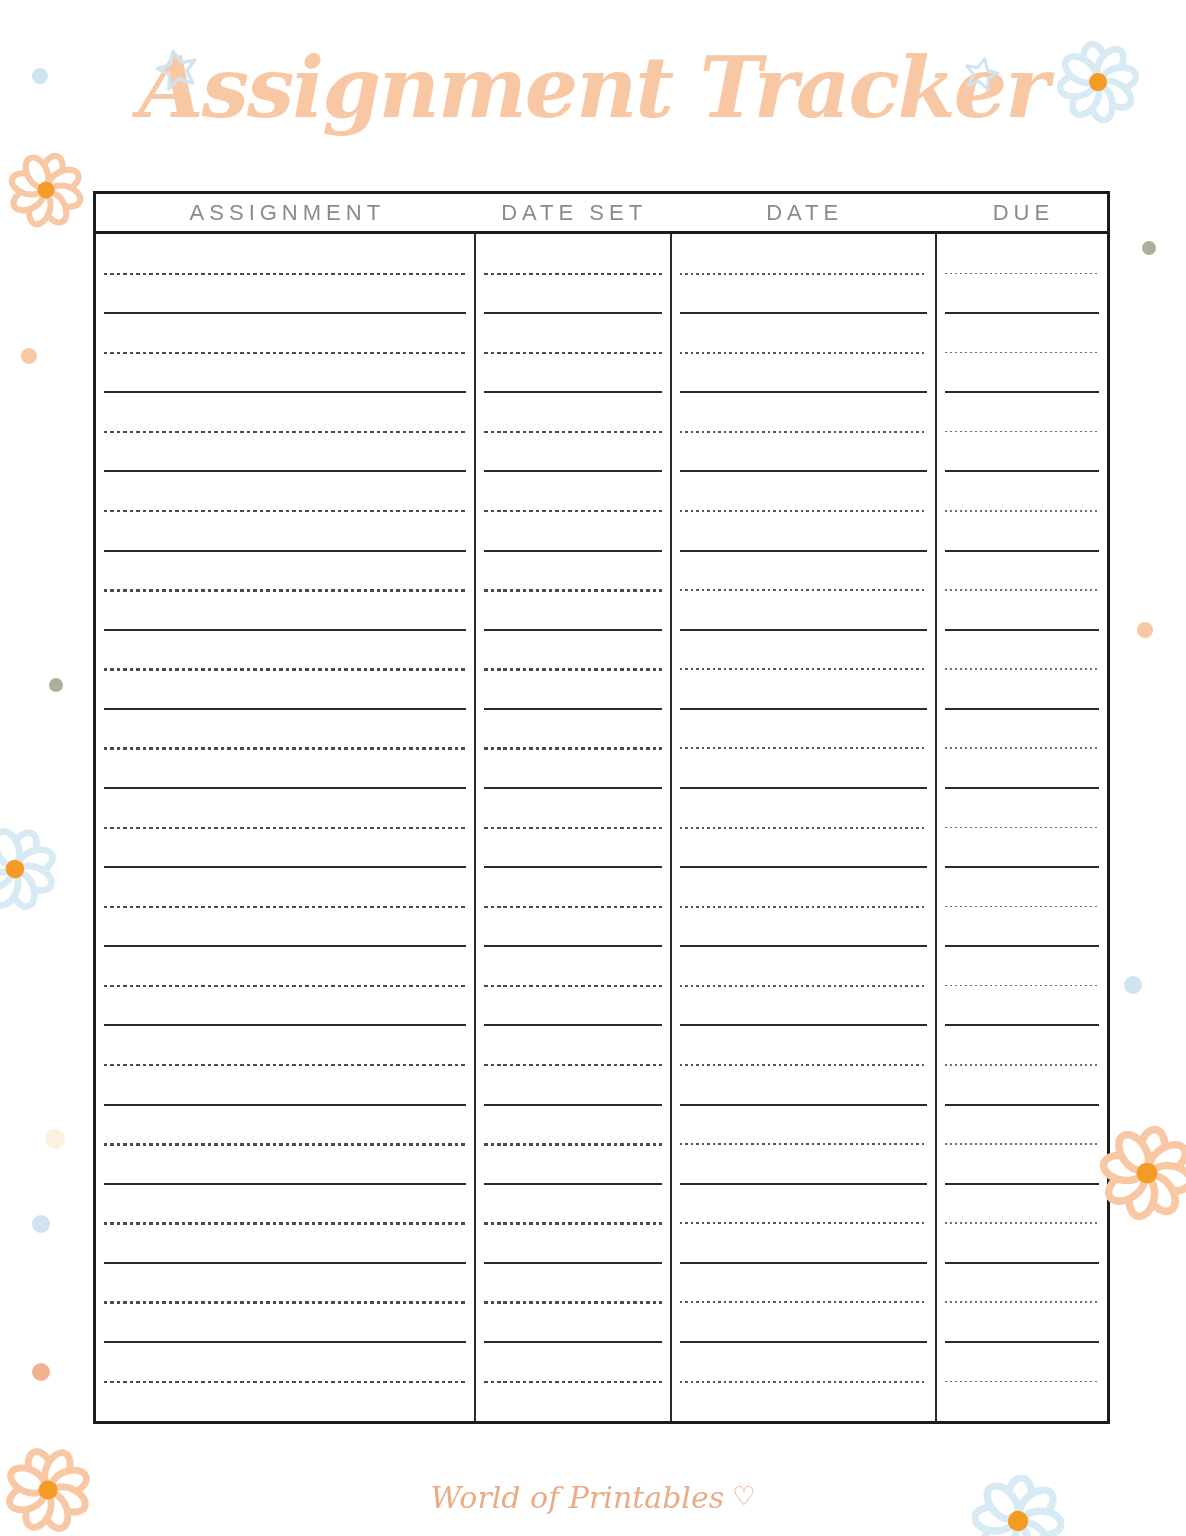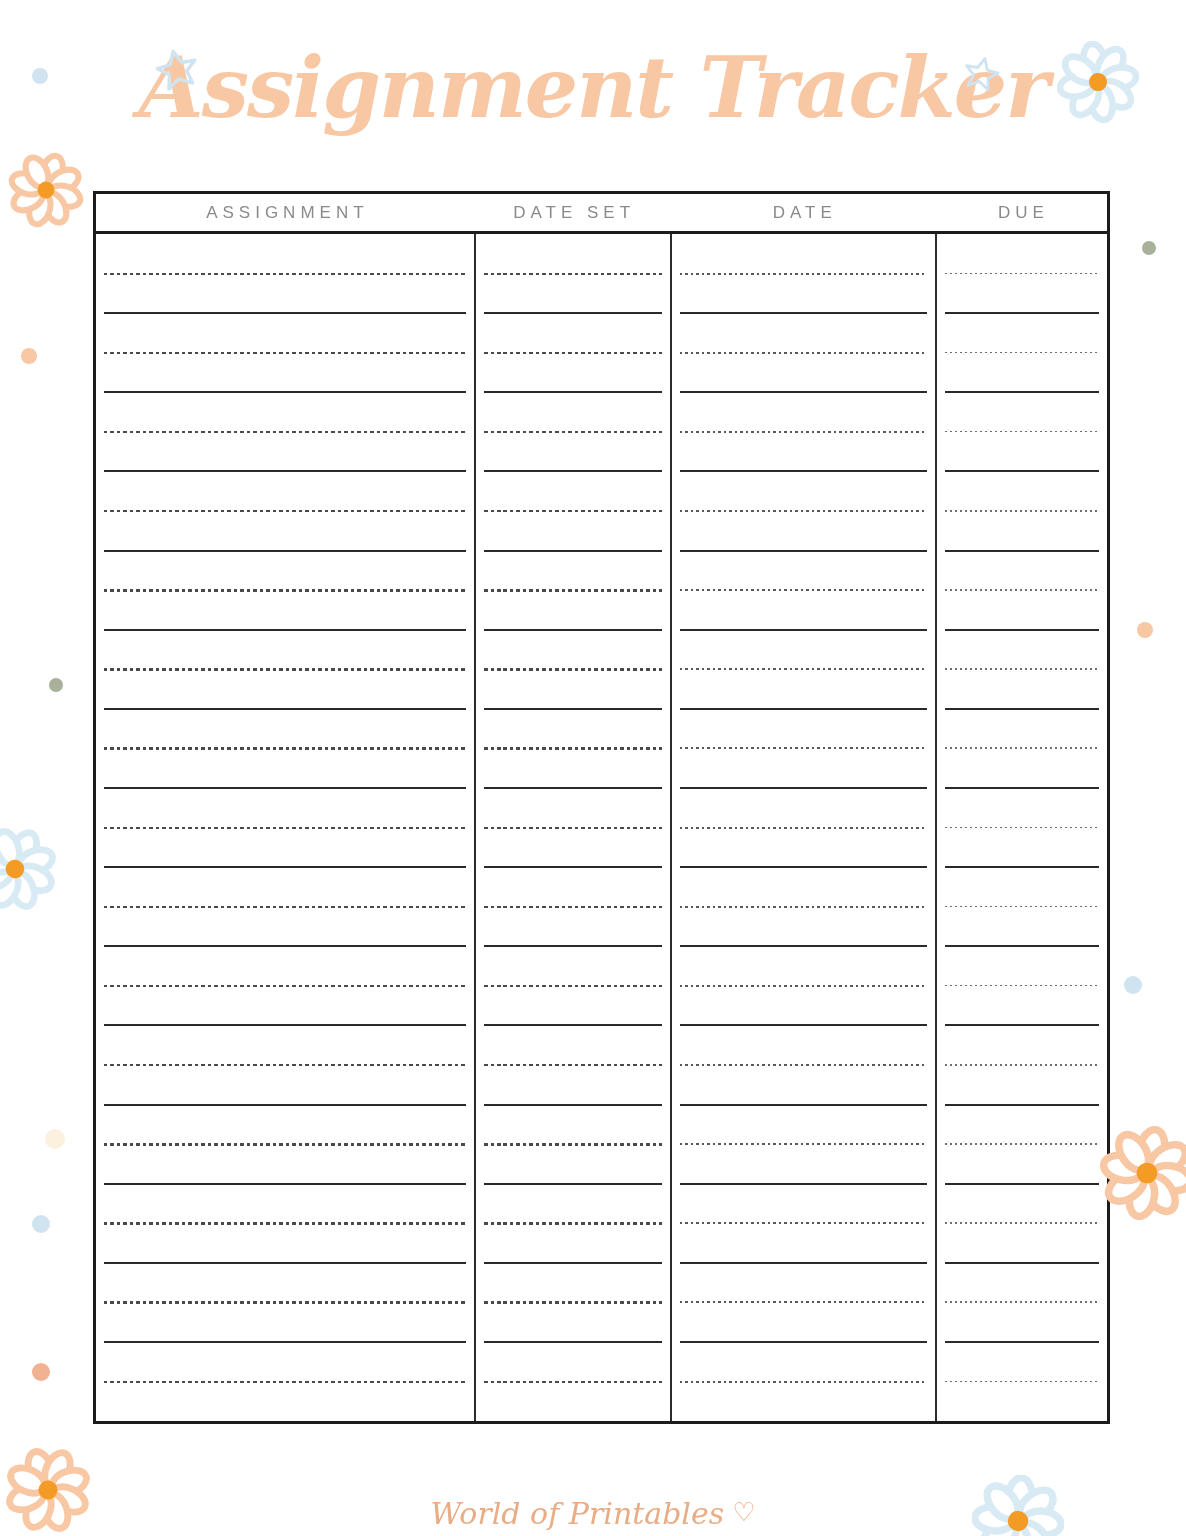--- a/index.html
+++ b/index.html
@@ -39,21 +39,21 @@
   }
   .t-header{
     height:37px; flex:none;
     border-bottom:3px solid var(--border-black);
     display:flex; align-items:center;
   }
   .t-hcell{
     display:flex; align-items:center; justify-content:center;
     box-sizing:border-box;
     color:var(--header-text);
-    font-size:17px;
+    font-size:22px;
     letter-spacing:5px;
     text-indent:5px;
     white-space:nowrap;
     text-align:right;
   }
   .t-body{flex:1; display:flex; flex-direction:column;}
   .t-row{flex:1; display:flex; position:relative;}
   .t-cell{position:relative; box-sizing:border-box;}
   .c0{width:37.36%;}
   .c1{width:19.37%;}
@@ -85,21 +85,20 @@
 
   
   .footer{
     position:absolute; left:0; right:0; top:1480px;
     text-align:center;
     font-family:"DejaVu Serif", serif;
     font-style:italic;
     font-size:30px;
     color:#e9ac85;
     white-space:nowrap;
-    margin-top:16px;
   }
   .footer .heart{
     font-style:normal;
     font-size:26px;
     margin-left:8px;
     vertical-align:3px;
   }
 
   
   .dot{position:absolute; border-radius:50%;}

